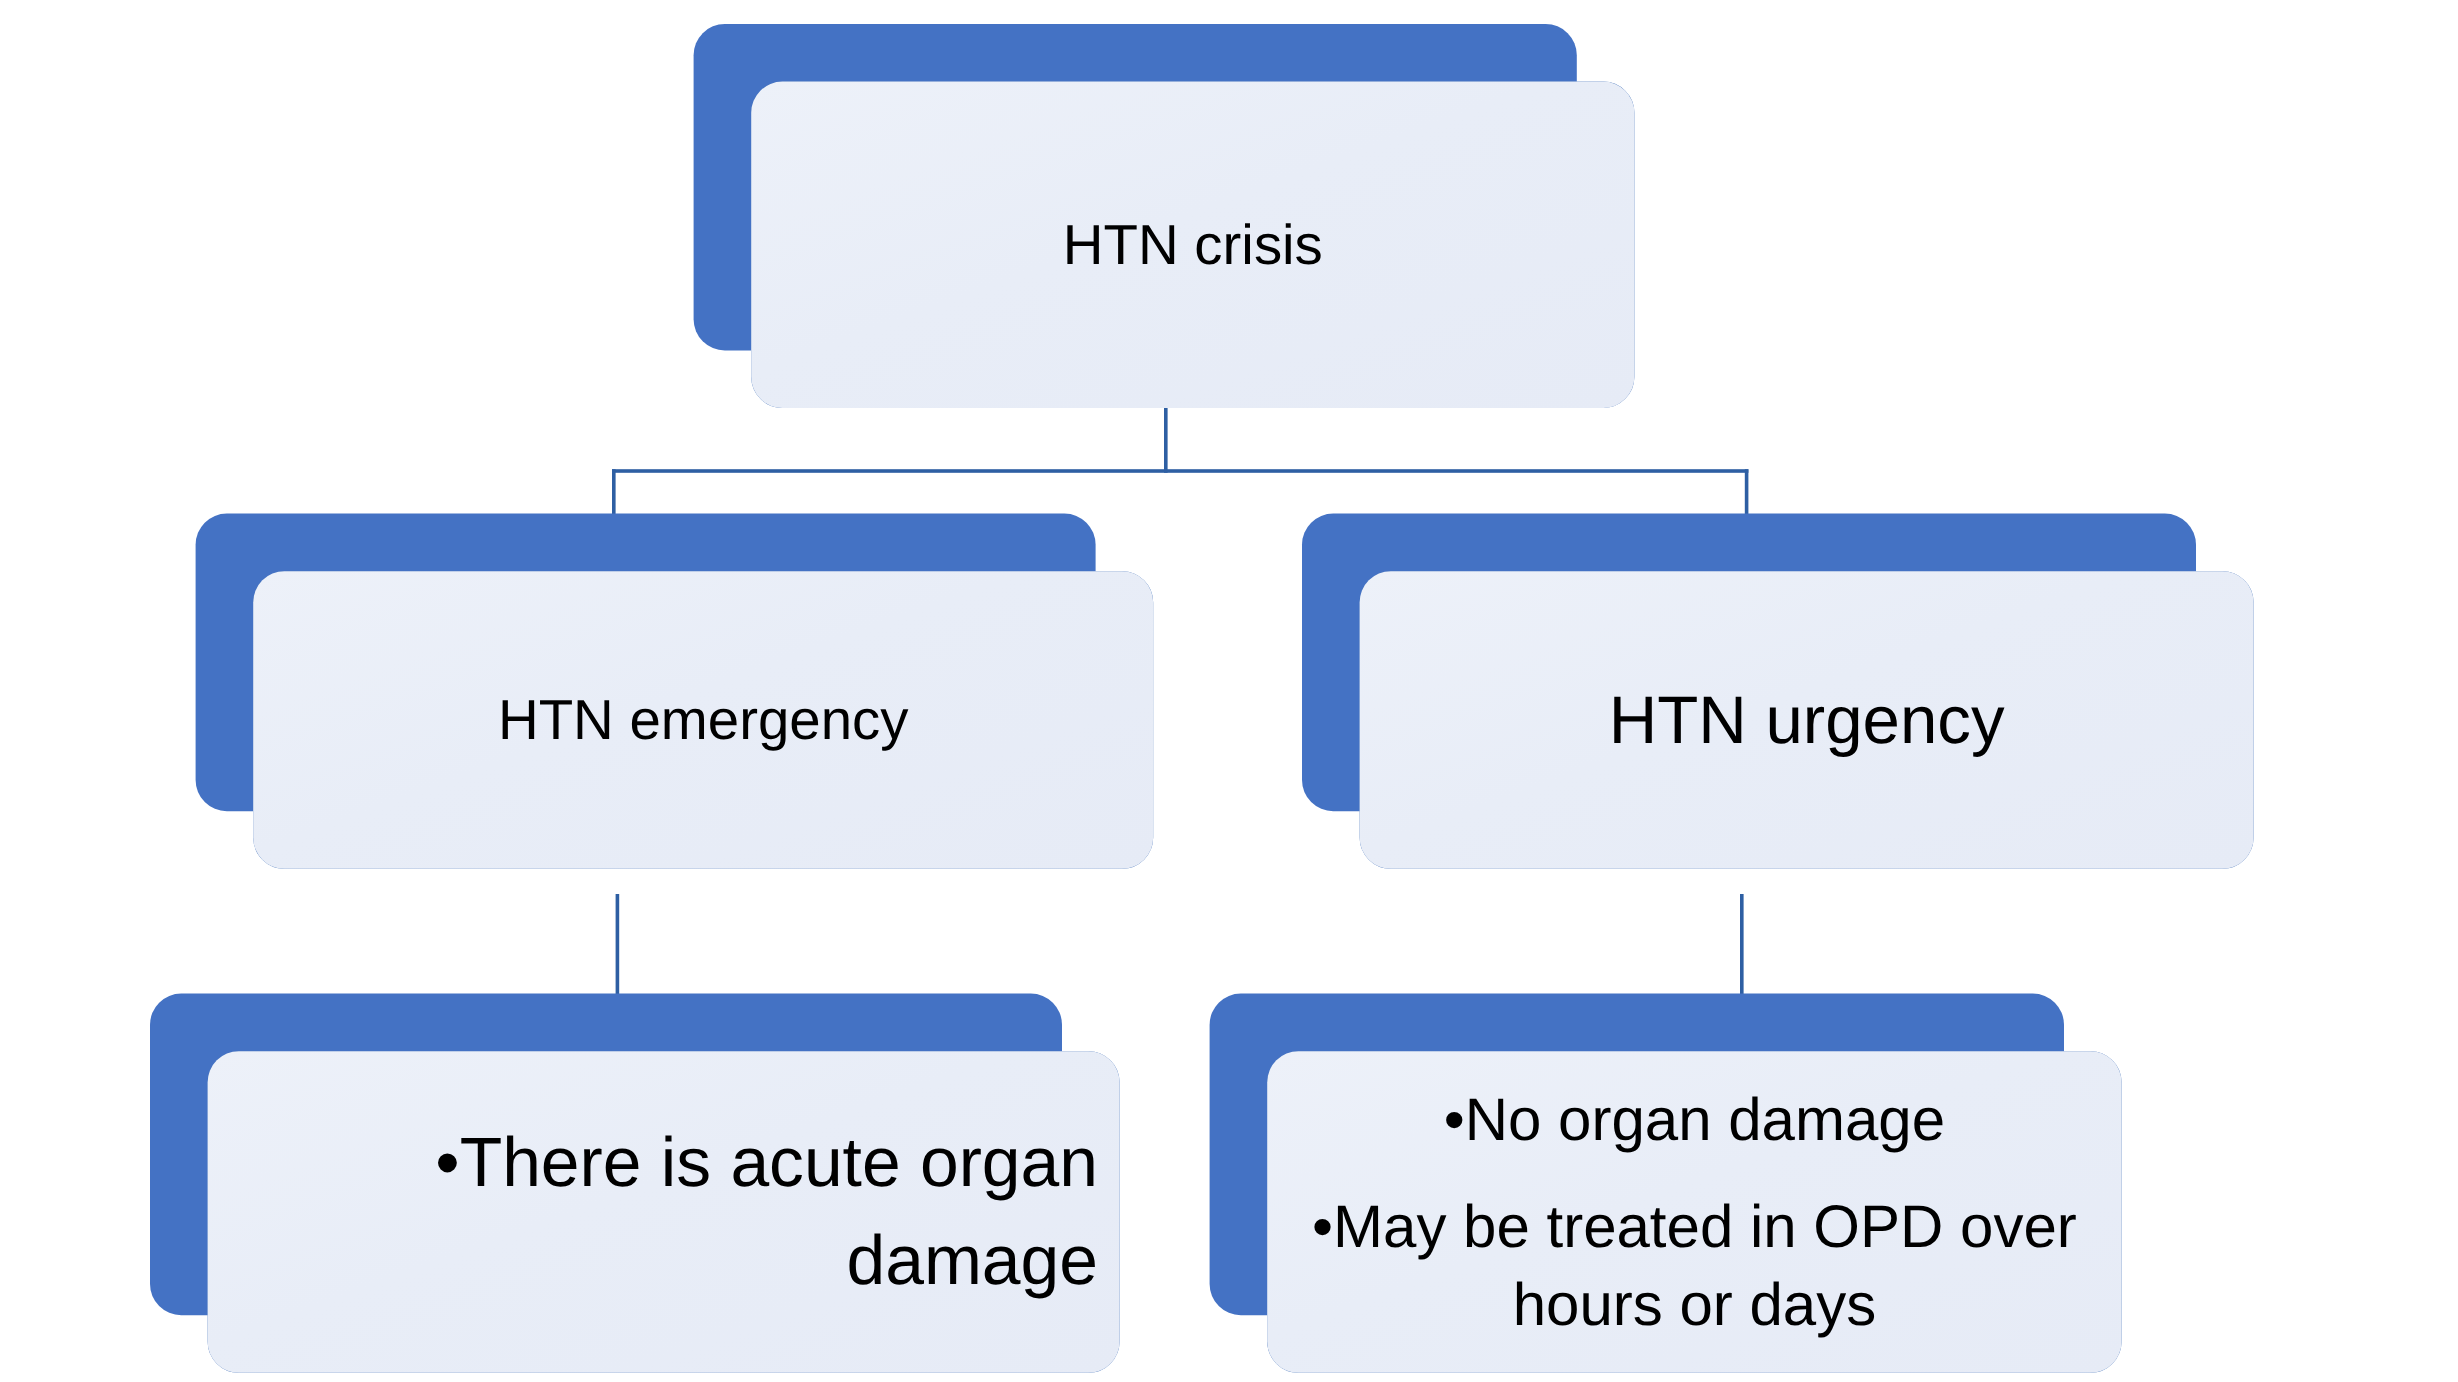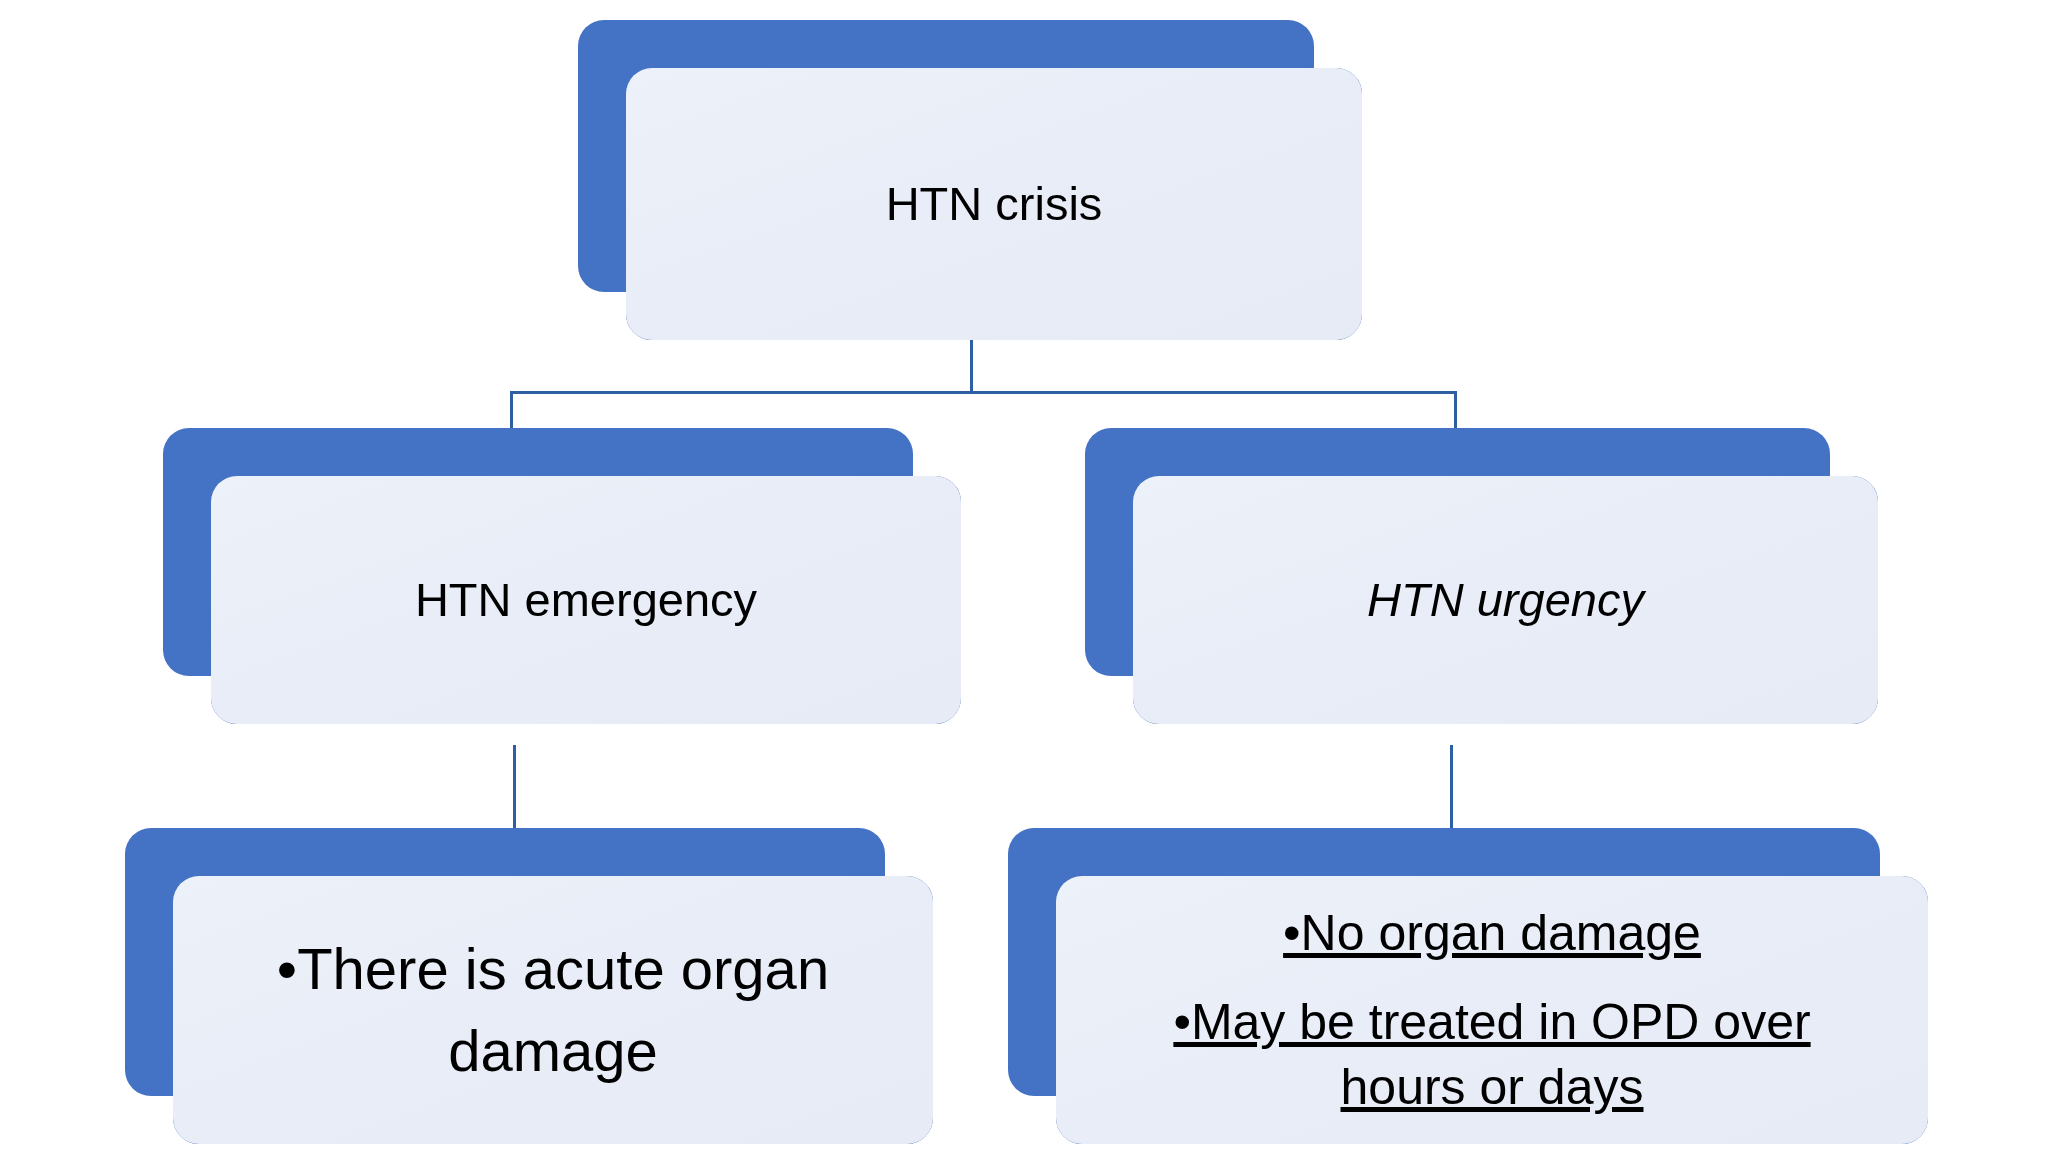--- a/index.html
+++ b/index.html
@@ -59,51 +59,51 @@
   }
 
   .node-text {
     position: absolute;
     left: 48px;
     top: 48px;
     display: flex;
     flex-direction: column;
     align-items: center;
     justify-content: center;
-    text-align: center;
+    text-align: right;
     color: #000000;
     box-sizing: border-box;
     padding: 0 18px;
   }
   .node-text .line { display: block; }
 
   
   #node-root            { left: 578px;  top: 20px;  width: 736px;  height: 272px; }
   #node-root .layer,
   #node-root .node-text { width: 736px;  height: 272px; }
   #node-root .node-text { font-size: 47px; line-height: 1.2; }
 
   #node-emergency            { left: 135px;  top: 428px; width: 750px;  height: 248px; }
   #node-emergency .layer,
   #node-emergency .node-text { width: 750px;  height: 248px; margin-left: 28px; }
   #node-emergency .node-text { font-size: 47px; line-height: 1.2; }
 
   #node-urgency            { left: 1085px; top: 428px; width: 745px;  height: 248px; }
   #node-urgency .layer,
   #node-urgency .node-text { width: 745px;  height: 248px; }
-  #node-urgency .node-text { font-size: 47px; line-height: 1.2; font-style: italic; }
+  #node-urgency .node-text { font-size: 56px; line-height: 1.2; }
 
   #node-emergency-detail            { left: 125px;  top: 828px; width: 760px;  height: 268px; }
   #node-emergency-detail .layer,
   #node-emergency-detail .node-text { width: 760px;  height: 268px; }
   #node-emergency-detail .node-text { font-size: 58px; line-height: 1.42; }
 
   #node-urgency-detail            { left: 1008px; top: 828px; width: 872px;  height: 268px; }
   #node-urgency-detail .layer,
-  #node-urgency-detail .node-text { width: 872px;  height: 268px; text-decoration: underline; }
+  #node-urgency-detail .node-text { width: 712px;  height: 268px; }
   #node-urgency-detail .node-text { font-size: 50px; line-height: 1.3; }
 </style>
 </head>
 <body>
 
 <div id="canvas">
 
   <div class="connector conn-v" style="left:970px; top:340px; height:54px;"></div>
   <div class="connector conn-h" style="left:510px; top:391px; width:947px;"></div>
   <div class="connector conn-v" style="left:510px; top:391px; height:90px;"></div>

